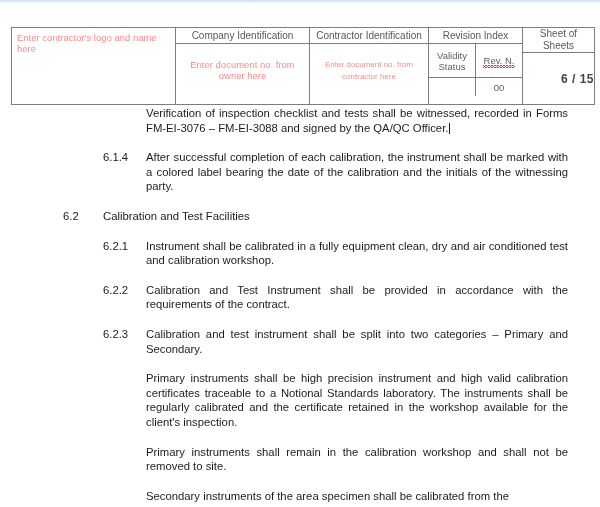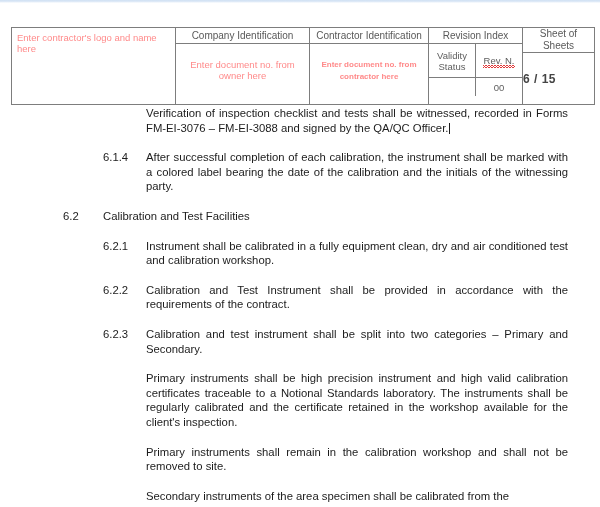--- a/index.html
+++ b/index.html
@@ -125,21 +125,21 @@
     background-image:
       linear-gradient(45deg, transparent 40%, #e23a3a 40%, #e23a3a 60%, transparent 60%),
       linear-gradient(-45deg, transparent 40%, #e23a3a 40%, #e23a3a 60%, transparent 60%);
     background-size: 3px 3px;
     background-repeat: repeat-x;
   }
 
   .sheet-val {
     font-size: 12px;
     color: #444;
-    text-align: left;
+    text-align: right;
     font-weight: bold;
     letter-spacing: 0.5px;
   }
 
   
   .body-area {
     position: absolute;
     left: 0;
     top: 106px;
     width: 600px;
@@ -226,21 +226,21 @@
 
       <td class="col-contr">
         <table class="inner">
           <tbody>
                 <tr class="hdr-row">
             <td>
               <span class="graylabel">Contractor Identification</span>
             </td>
           </tr>
           <tr>
-            <td style="height:51px; text-align:center; vertical-align:middle; padding:0 6px;font-weight:bold;">
+            <td style="height:51px; text-align:center; vertical-align:middle; padding:0 6px;">
               <span class="redtext small">Enter document no. from contractor here</span>
             </td>
           </tr>
         </tbody>
             </table>
       </td>
 
       <td class="col-rev">
         <table class="inner">
           <tbody>

